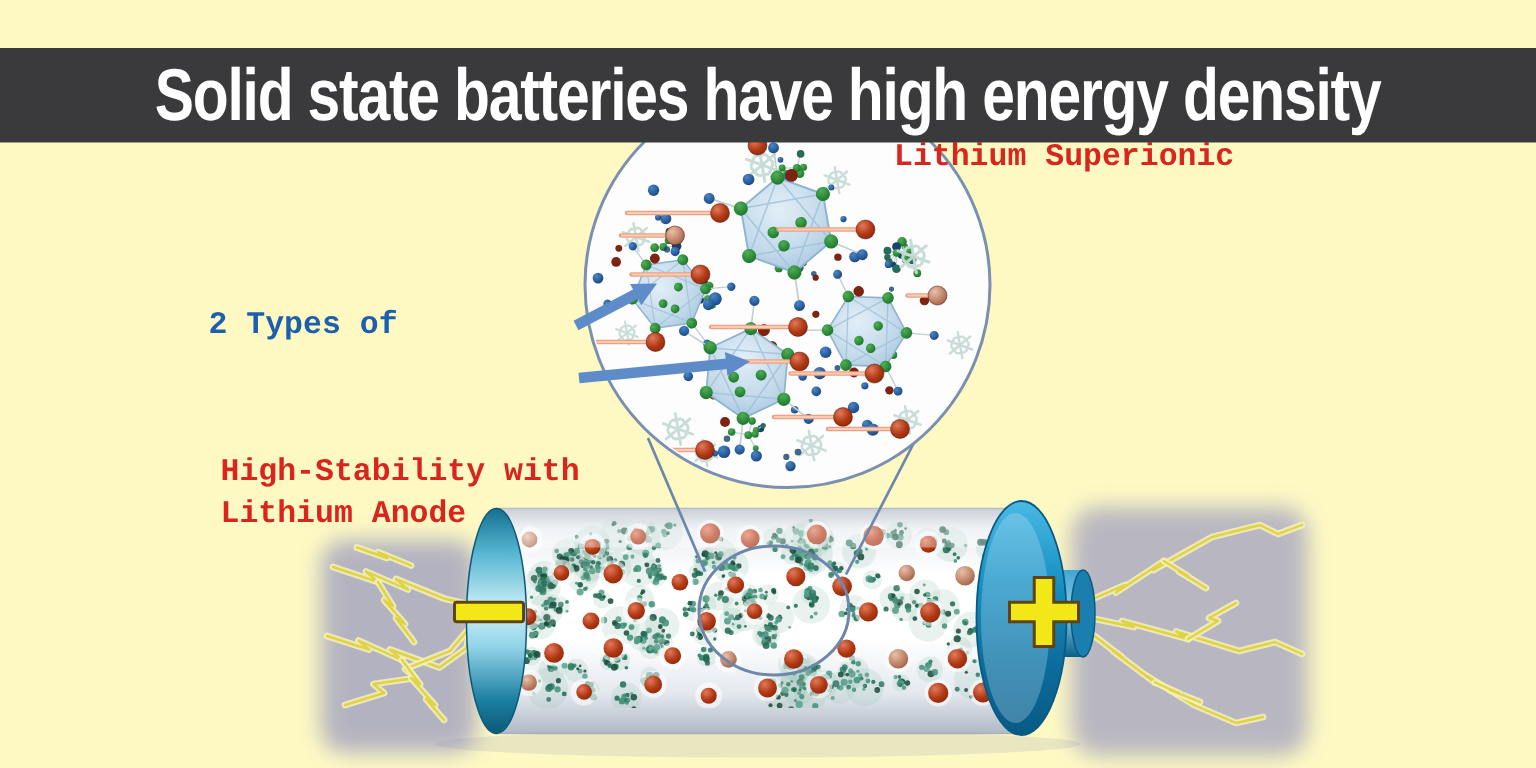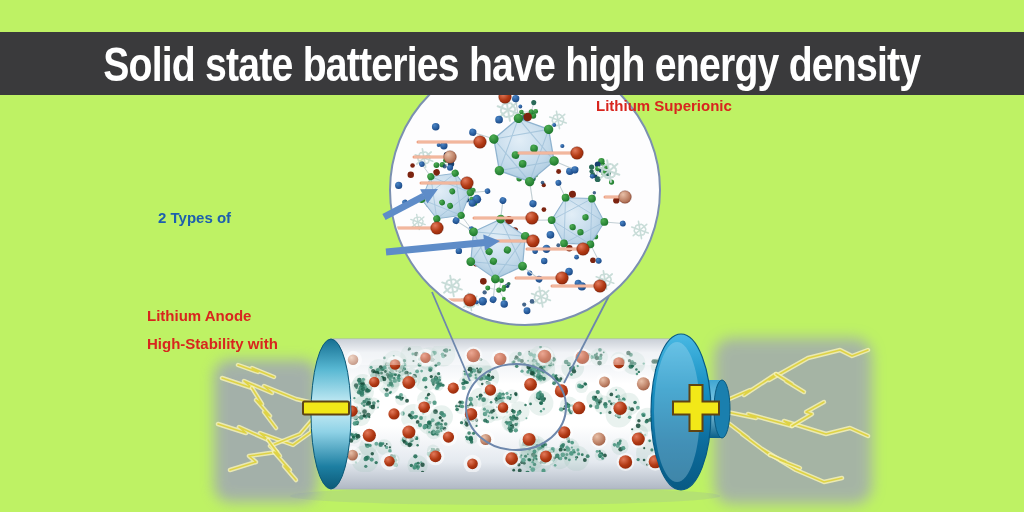--- a/index.html
+++ b/index.html
@@ -1,27 +1,27 @@
 <!DOCTYPE html>
 <html><head>
 <meta charset="utf-8">
 <style>
   html,body{margin:0;padding:0;background:#fff;}
-  .stage{position:relative;width:1024px;height:512px;overflow:hidden;background:#bef264;
+  .stage{position:relative;width:1024px;height:512px;overflow:hidden;background:#fef9c3;
          font-family:"DejaVu Sans","Liberation Sans",sans-serif;}
   svg{display:block;}
   .scene{position:absolute;left:0;top:0;}
   .banner{position:absolute;left:0;top:32px;width:1024px;height:63px;background:#3a3a3c;
           display:flex;align-items:center;justify-content:center;z-index:5;}
   .banner .title{color:#ffffff;font-family:"Liberation Sans",sans-serif;font-weight:bold;
           font-size:49px;letter-spacing:-1px;white-space:nowrap;transform:scaleX(0.80);}
-  .figlabel{position:absolute;font-weight:bold;font-size:15px;line-height:28px;z-index:4;
-          font-family:Liberation Sans, sans-serif;}
+  .figlabel{position:absolute;font-weight:bold;font-size:21px;line-height:28px;z-index:4;
+          font-family:Liberation Mono, monospace;}
   .lbl-superionic{left:596px;top:92px;color:#d8251e;}
-  .lbl-hydrogen{left:158px;top:204px;color:#1d5fae;}
+  .lbl-hydrogen{left:139px;top:204px;color:#1d5fae;}
   .lbl-anode{left:147px;top:302px;color:#d8251e;}
   .figlabel span{display:block;}
 </style>
 </head>
 <body>
 
 <div class="stage">
 
   <svg class="scene" width="1024" height="512" viewBox="0 0 1024 512">
     <defs>
@@ -1714,16 +1714,16 @@
     <div class="title">Solid state batteries have high energy density</div>
   </div>
 
   <div class="figlabel lbl-superionic" style="color: rgb(216, 37, 30);">
     <span>Lithium Superionic</span>
   </div>
   <div class="figlabel lbl-hydrogen" style="color: rgb(29, 95, 174);">
     <span>2 Types of</span>
   </div>
   <div class="figlabel lbl-anode" style="color: rgb(216, 37, 30);">
+    <span>High-Stability with</span>
     <span>Lithium Anode</span>
-    <span>High-Stability with</span>
   </div>
 </div>
 
 </body></html>

